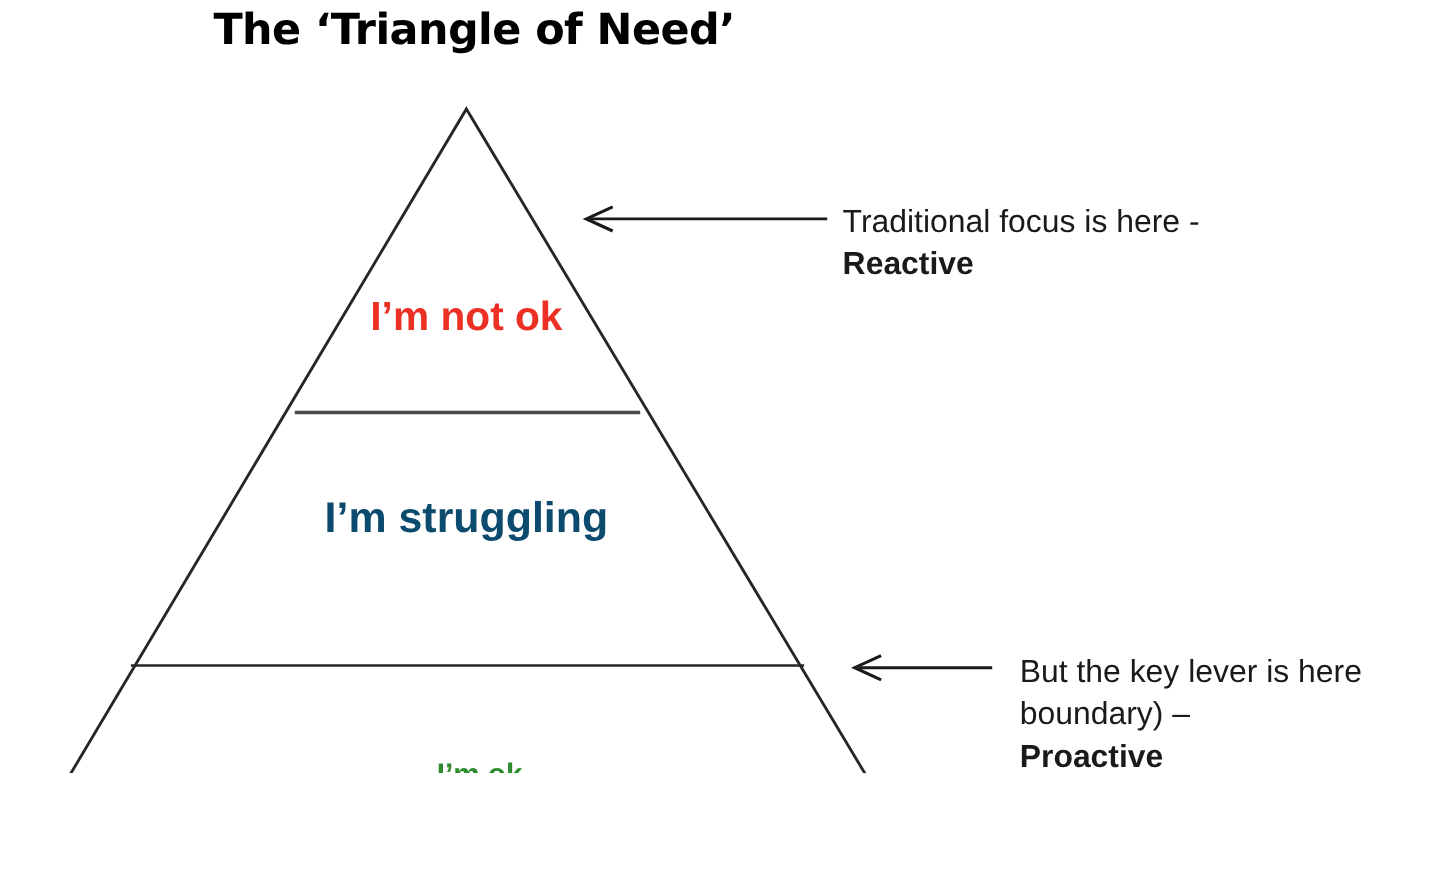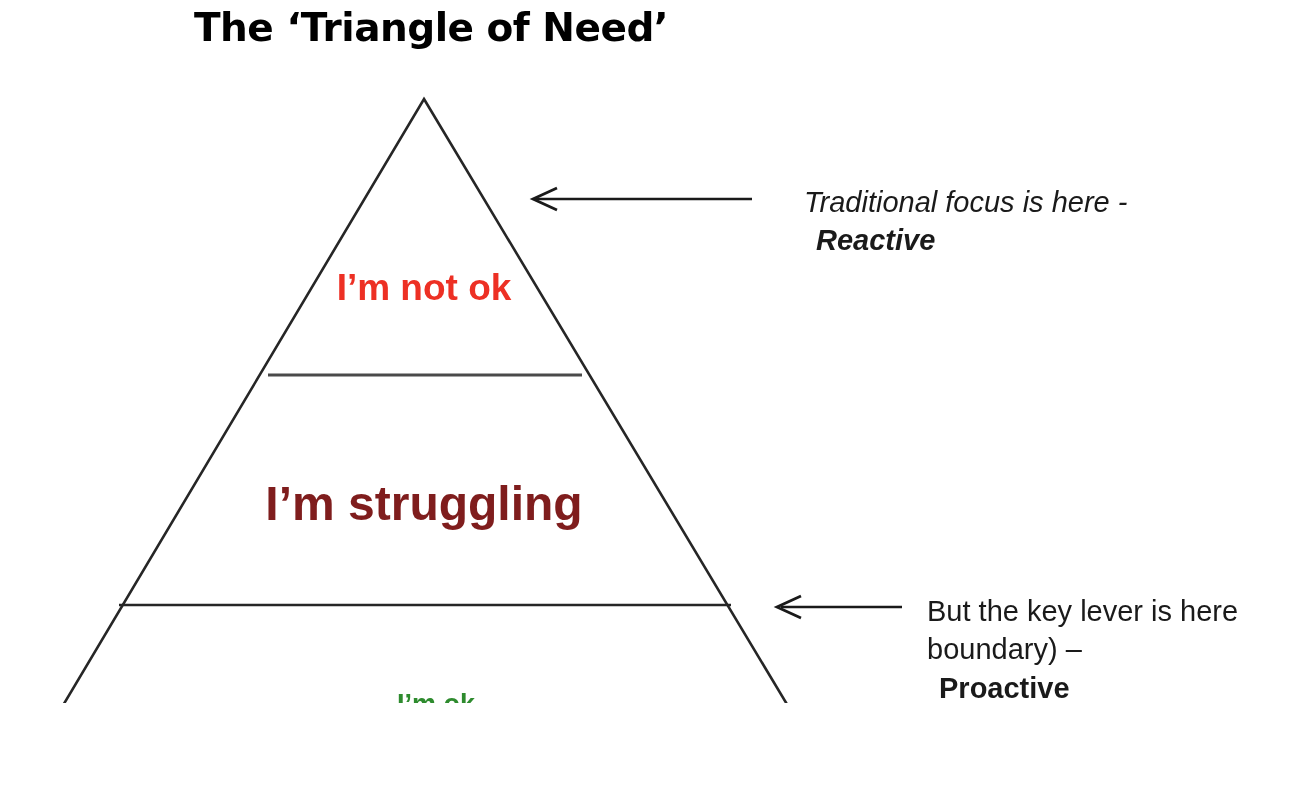--- a/index.html
+++ b/index.html
@@ -52,48 +52,46 @@
     line-height: 1;
   }
   #tier-label-top {
     left: 424px;
     top: 269px;
     font-size: 37px;
     color: #ED3024;
   }
   #tier-label-middle {
     left: 424px;
-    top: 480px;
-    font-size: 48px;
-    color: #7f1d1d;
+    top: 452px;
+    font-size: 39px;
+    color: #0c4a6e;
   }
   #tier-label-bottom {
     left: 436px;
     top: 691px;
     font-size: 27px;
     color: #2E8B2E;
   }
 
   
   .annotation {
     position: absolute;
     font-family: "Liberation Sans", sans-serif;
     font-size: 29px;
     color: #1a1a1a;
     line-height: 1.32;
     white-space: nowrap;
   }
   .annotation .bold {
     font-weight: bold;
-    margin-left: 12px;
   }
   #annotation-top {
-    left: 804px;
+    left: 766px;
     top: 183px;
-    font-style: italic;
   }
   #annotation-bottom {
     left: 927px;
     top: 592px;
   }
 </style>
 </head>
 <body>
 
 <div id="stage">

